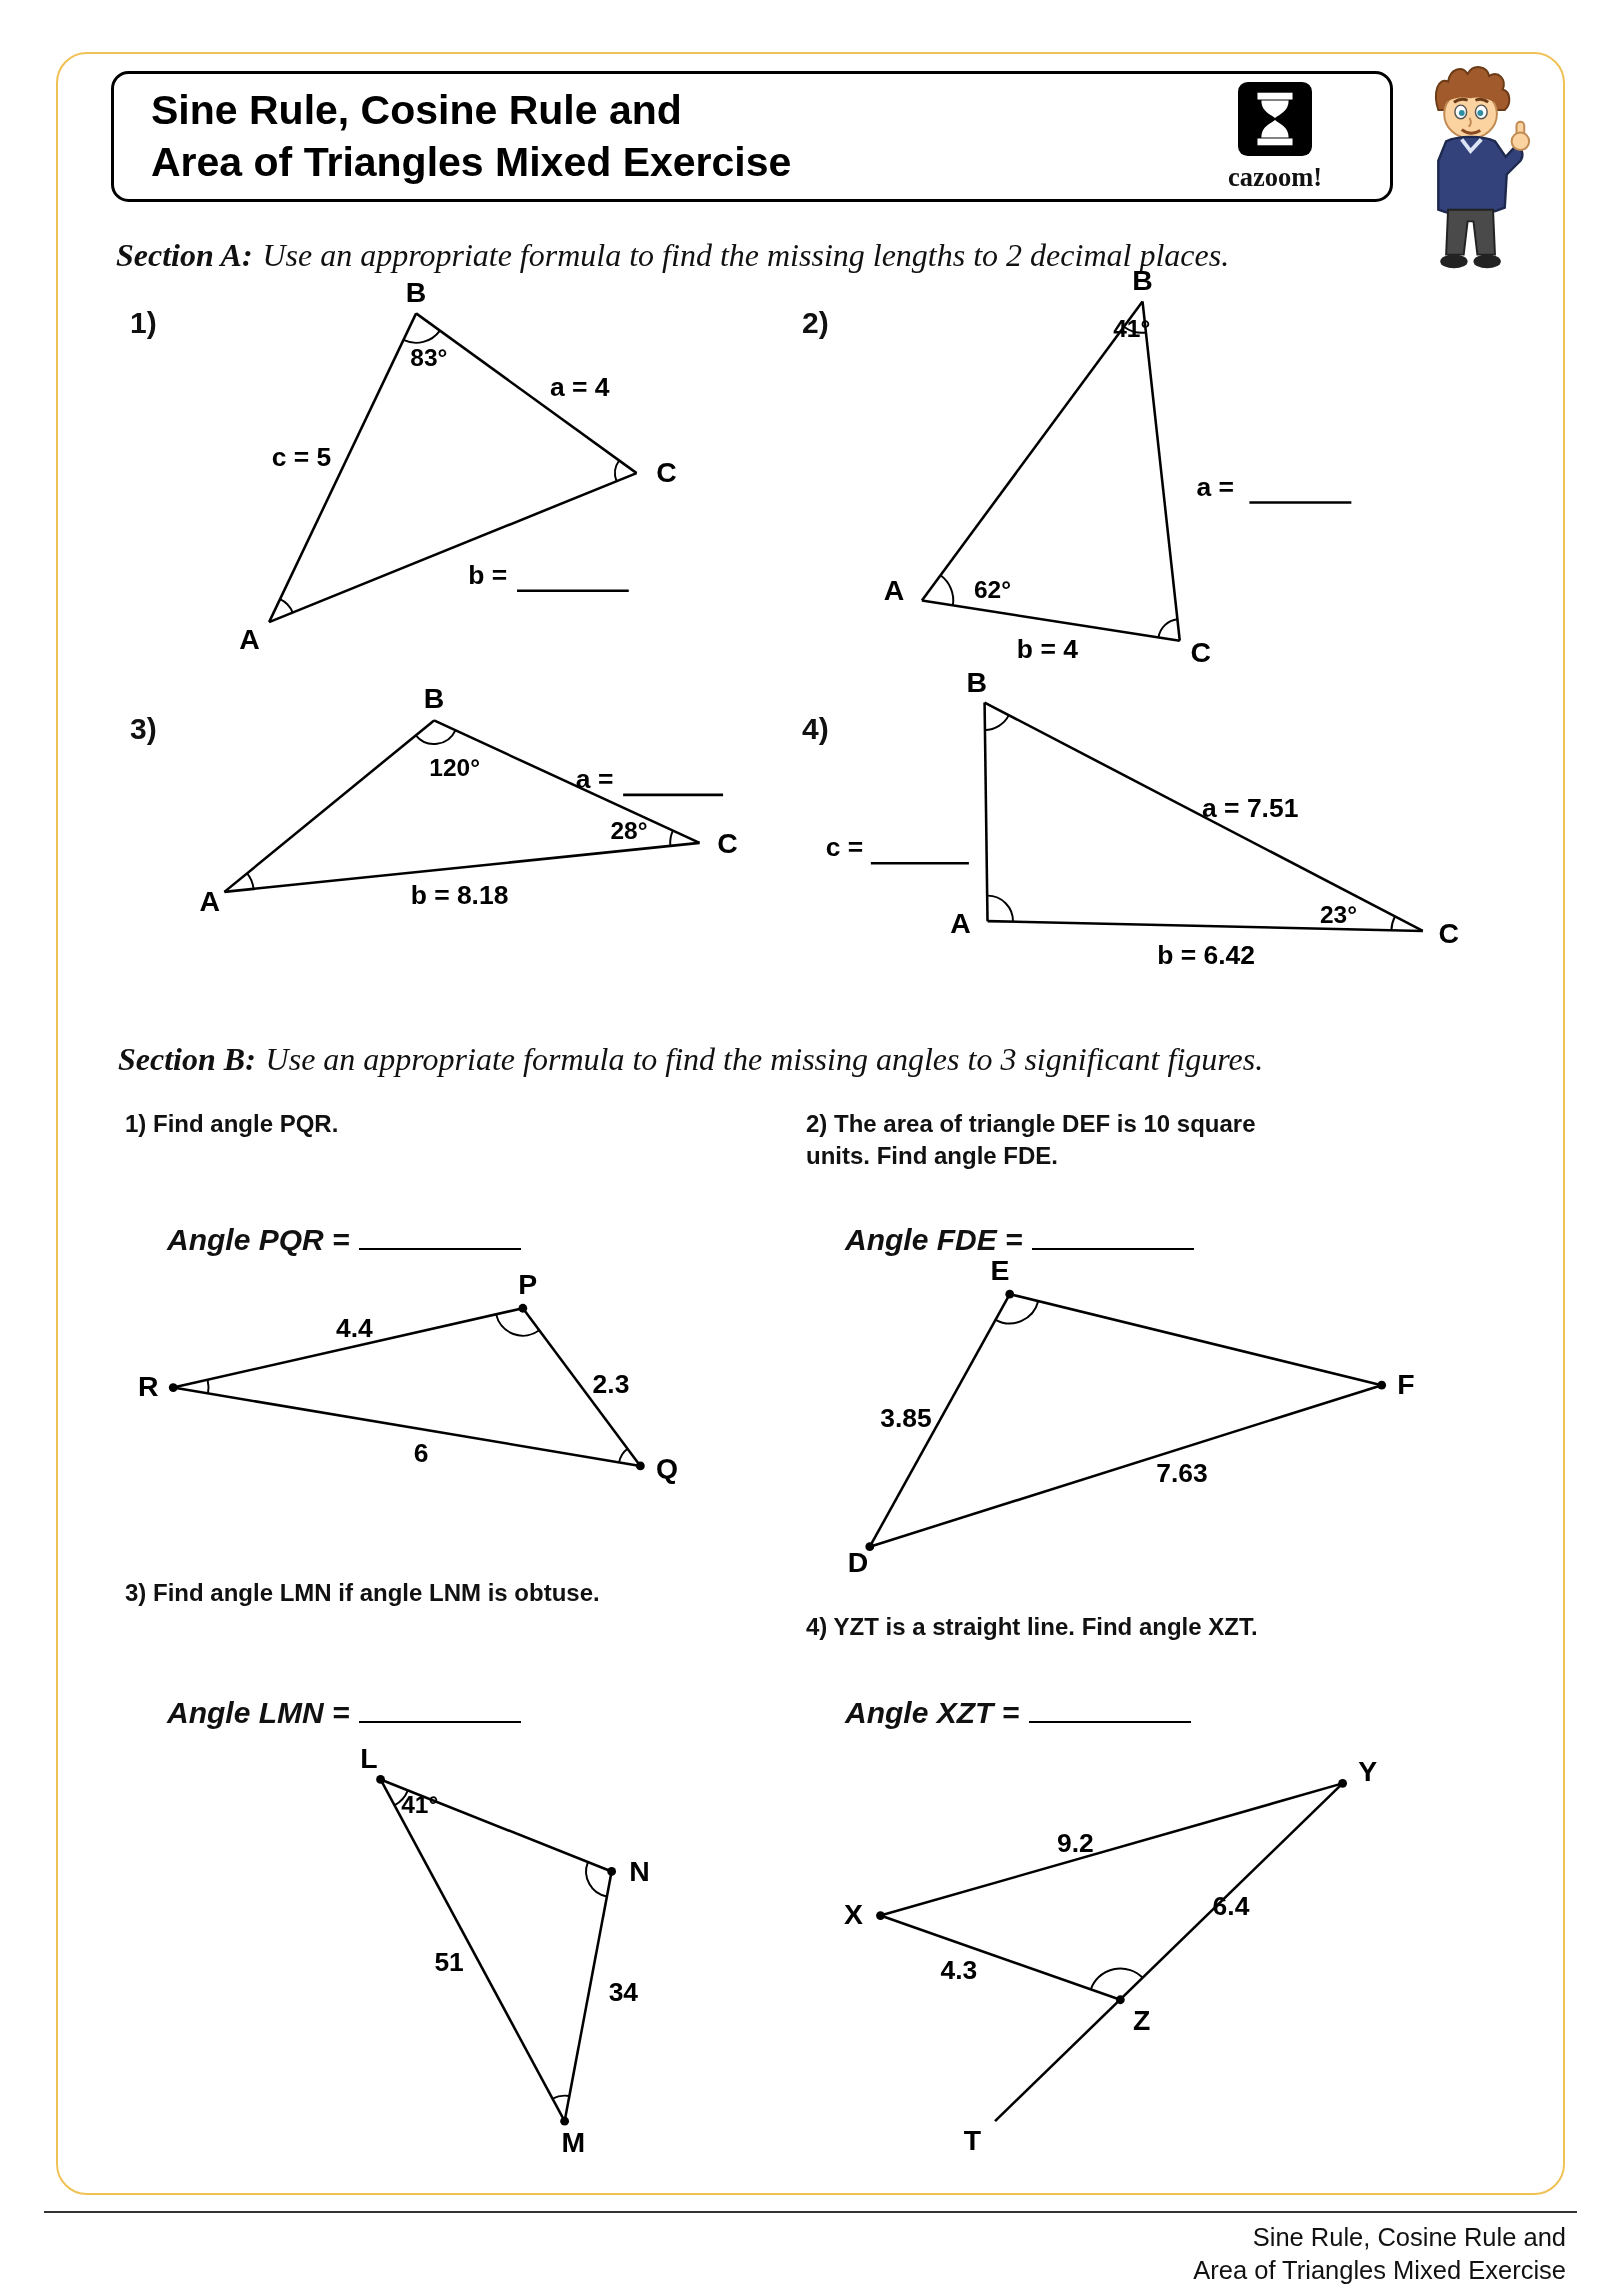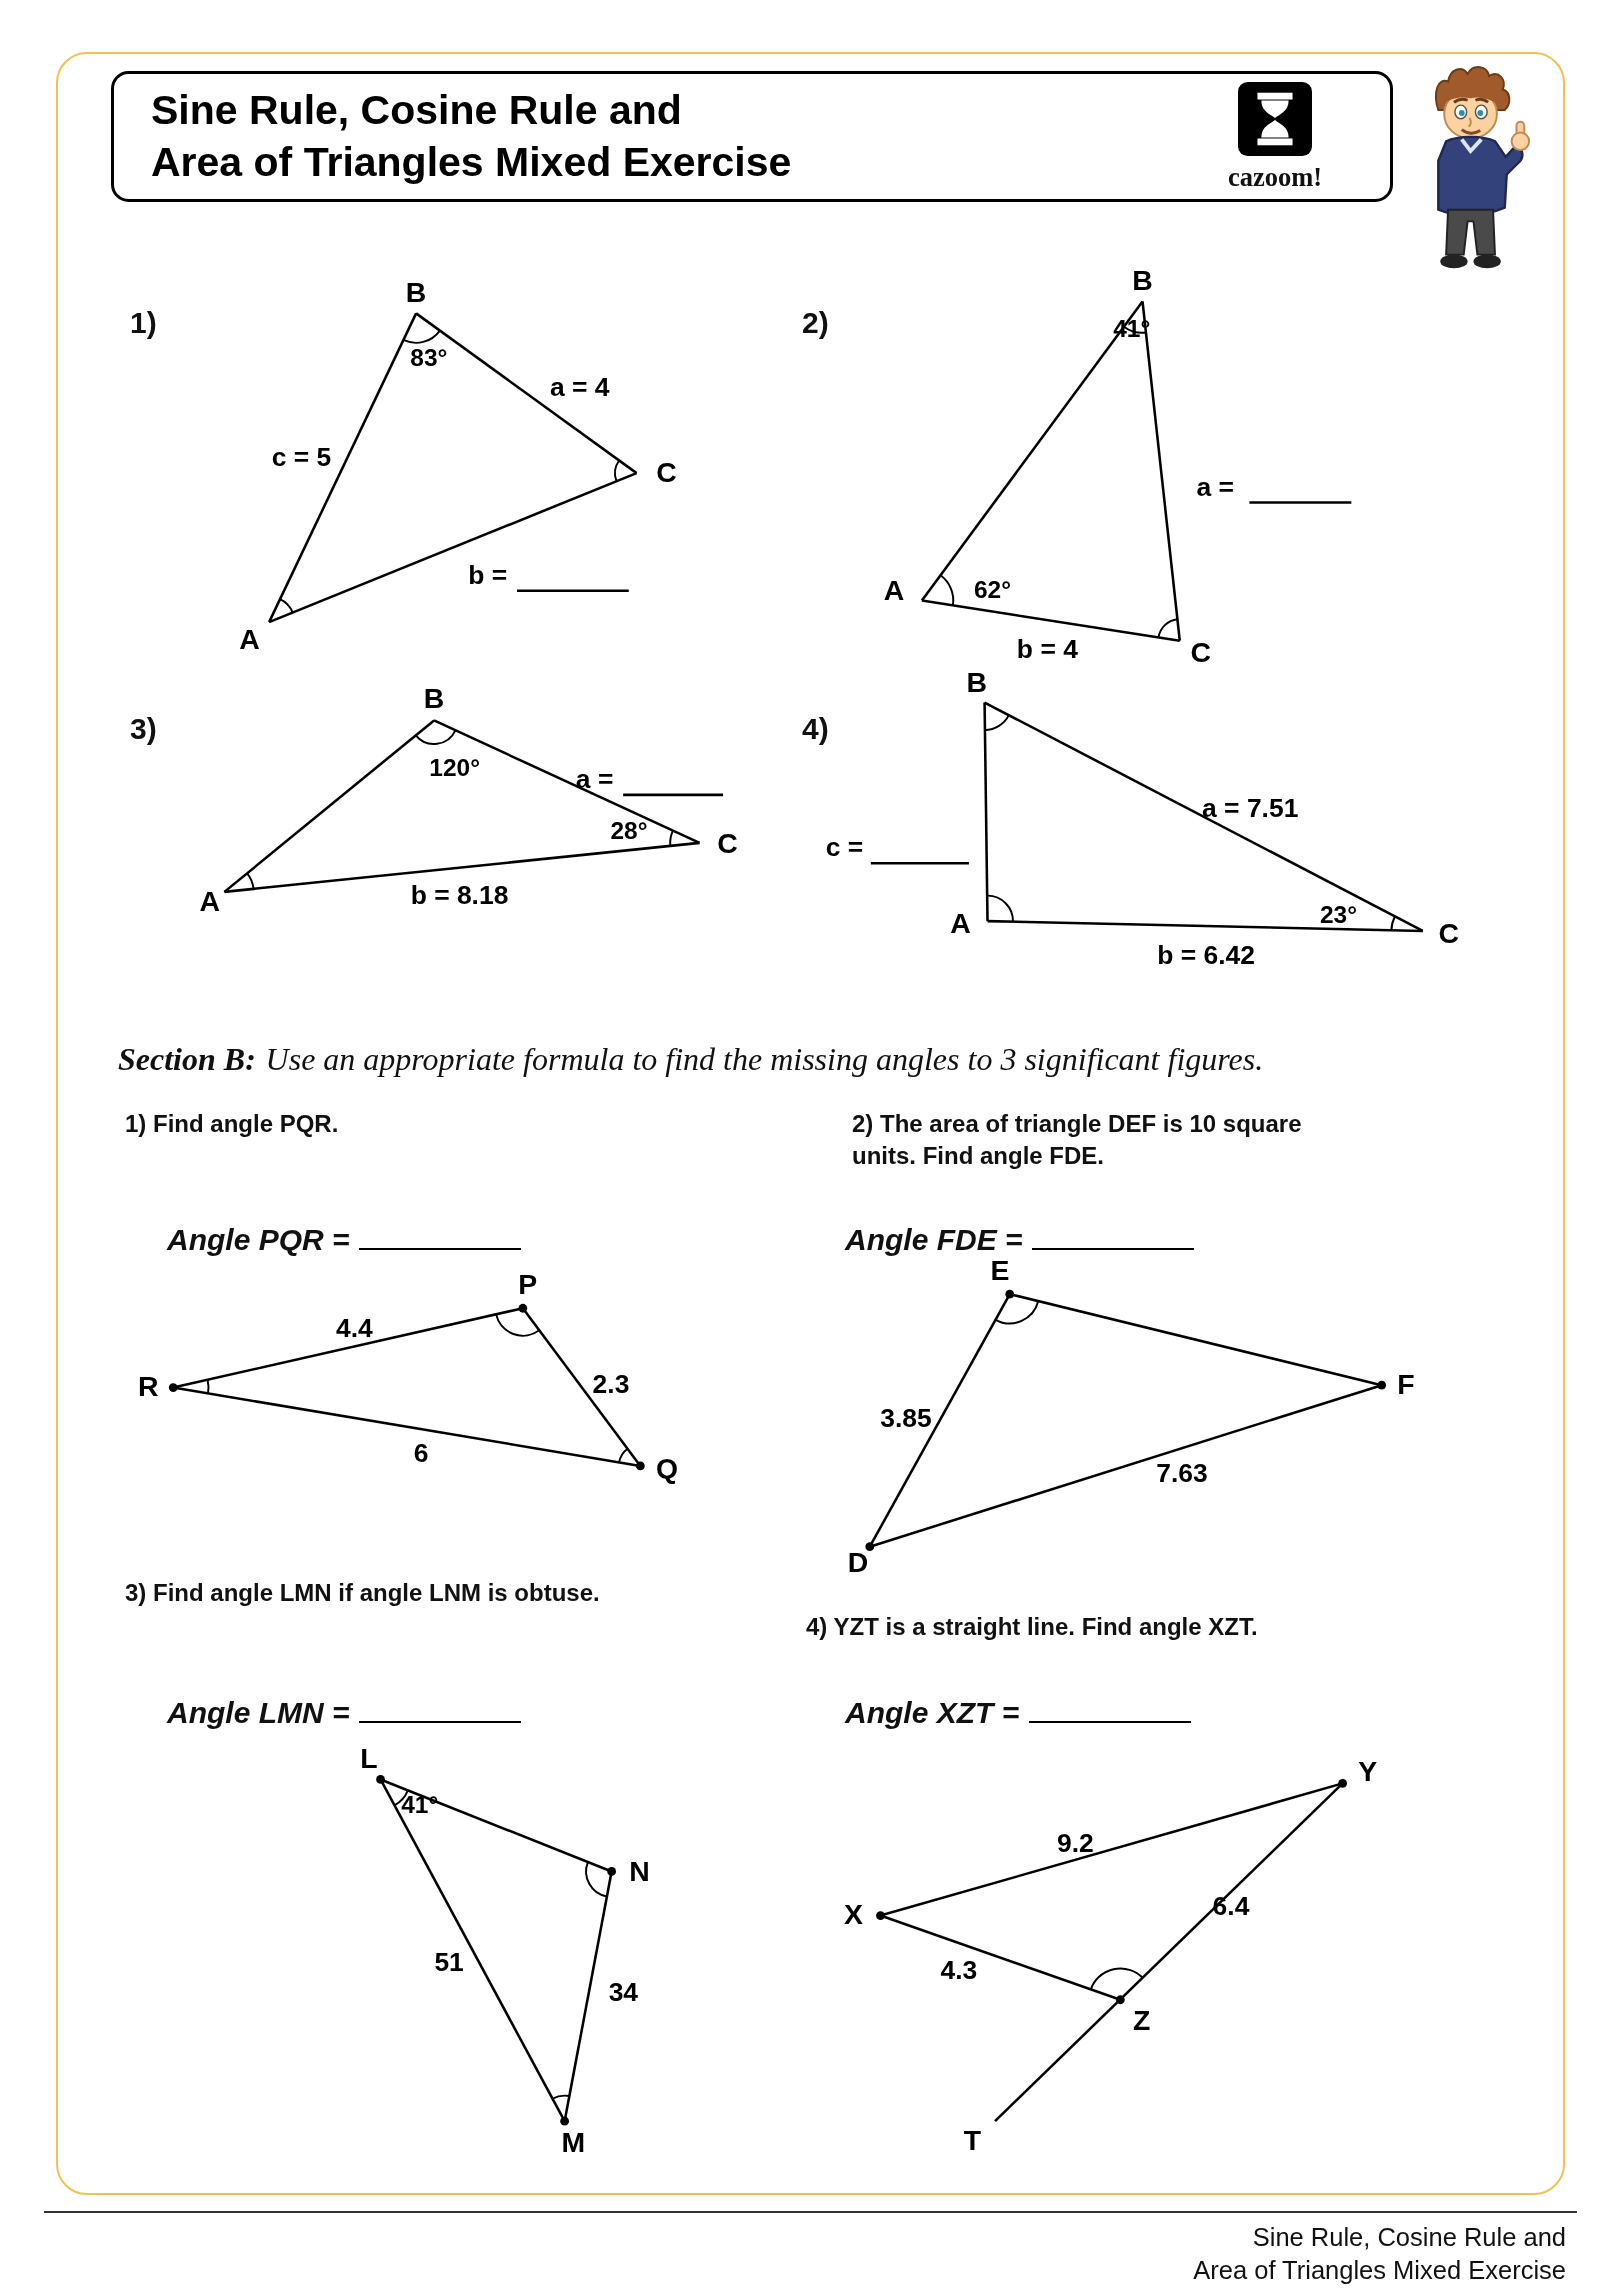--- a/index.html
+++ b/index.html
@@ -81,20 +81,23 @@
     <path d="M54,70 q9,7 19,1" fill="none" stroke="#8a4a20" stroke-width="3"></path>
     <path d="M38,82 C50,76 76,76 88,82 L99,98 L110,86 C116,90 118,96 114,102 L100,116 L98,150 C74,160 50,160 30,152 L30,102 Z" fill="#33427a" stroke="#1e2950" stroke-width="2.5"></path>
     <path d="M54,80 L63,92 L74,80" fill="none" stroke="#dce4f5" stroke-width="4"></path>
     <rect x="110" y="62" width="8" height="15" rx="4" fill="#fbd3a0" stroke="#c08a52" stroke-width="2"></rect>
     <circle cx="114" cy="82" r="9" fill="#fbd3a0" stroke="#c08a52" stroke-width="2"></circle>
     <path d="M40,152 L38,198 L56,198 L60,164 L66,164 L70,198 L88,198 L86,152 Z" fill="#4a4a4a" stroke="#222" stroke-width="2"></path>
     <ellipse cx="46" cy="205" rx="14" ry="7" fill="#222"></ellipse>
     <ellipse cx="80" cy="205" rx="14" ry="7" fill="#222"></ellipse>
   </svg>
 
+  <div class="section-heading" style="left:116px; top:237px;">
+    <span class="sec-label">Section A:</span><span>Use an appropriate formula to find the missing lengths to 2 decimal places.</span>
+  </div>
 
   <div class="pnum" style="left:130px; top:306px;">1)</div>
   <svg class="fig" style="left:127px; top:284px;" width="588" height="392" viewBox="0 0 600 400">
     <line class="side" x1="295" y1="30" x2="145" y2="345"></line>
     <line class="side" x1="295" y1="30" x2="520" y2="193"></line>
     <line class="side" x1="145" y1="345" x2="520" y2="193"></line>
     <path class="arc" d="M 282.1 57.1 A 30 30 0 0 0 319.3 47.6"></path>
     <path class="arc" d="M 156.2 321.5 A 26 26 0 0 1 169.1 335.2"></path>
     <path class="arc" d="M 502.2 180.1 A 22 22 0 0 0 499.6 201.3"></path>
     <text class="vlabel" x="295" y="18" text-anchor="middle">B</text>
@@ -180,21 +183,21 @@
     <circle class="dot" cx="394" cy="45" r="4.5"></circle>
     <circle class="dot" cx="514" cy="206" r="4.5"></circle>
     <text class="vlabel" x="399" y="30" text-anchor="middle">P</text>
     <text class="vlabel" x="22" y="135" text-anchor="end">R</text>
     <text class="vlabel" x="530" y="218" text-anchor="start">Q</text>
     <text class="slabel" x="222" y="74" text-anchor="middle">4.4</text>
     <text class="slabel" x="484" y="132" text-anchor="middle">2.3</text>
     <text class="slabel" x="290" y="202" text-anchor="middle">6</text>
   </svg>
 
-  <div class="ptitle" style="left:852px; top:1108px;">
+  <div class="ptitle" style="left:806px; top:1108px;">
     <div>2) The area of triangle DEF is 10 square</div>
     <div>units. Find angle FDE.</div>
   </div>
   <div class="answer-row" style="left:845px; top:1223px;text-align:center;">
     <span>Angle FDE =</span><span class="blank"></span>
   </div>
   <svg class="fig" style="left:843px; top:1255px;" width="588" height="323" viewBox="0 0 600 330">
     <line class="side" x1="27" y1="298" x2="170" y2="40"></line>
     <line class="side" x1="170" y1="40" x2="550" y2="133"></line>
     <line class="side" x1="27" y1="298" x2="550" y2="133"></line>

